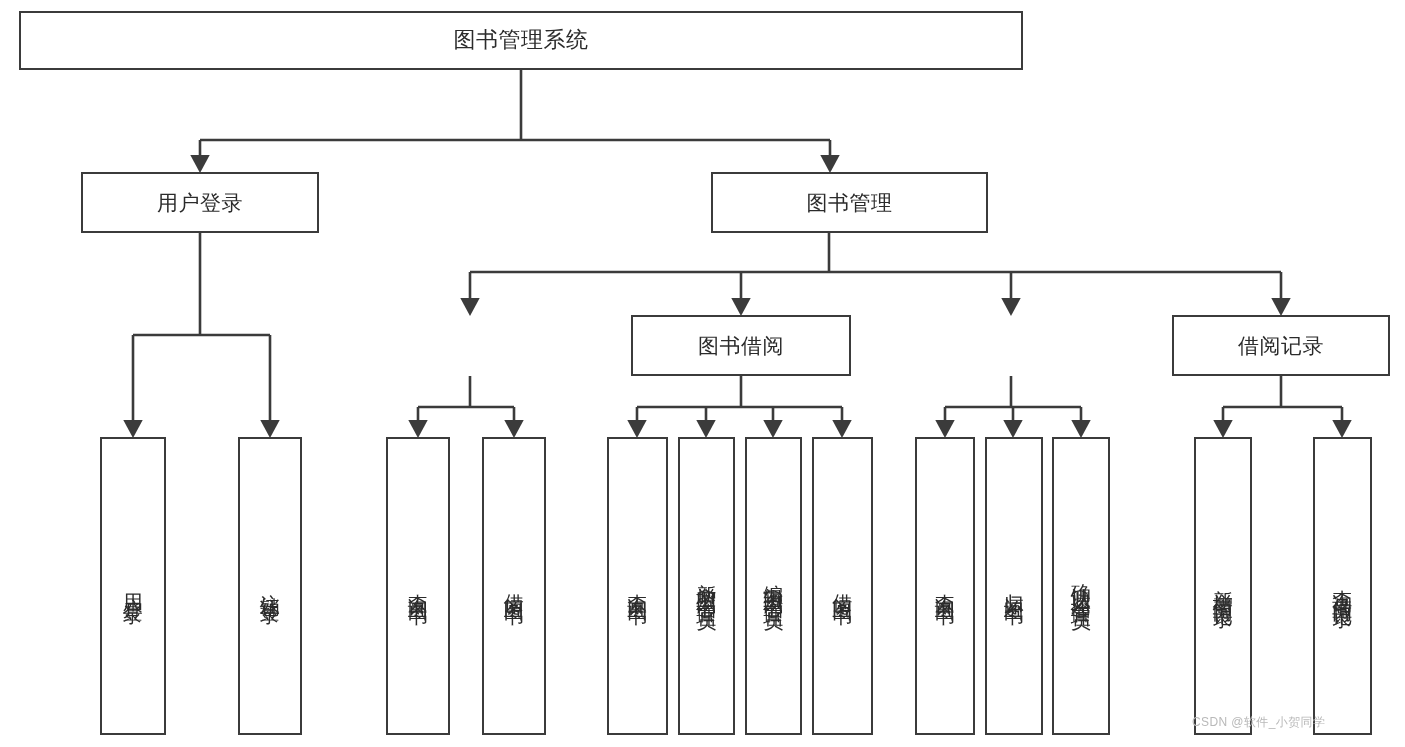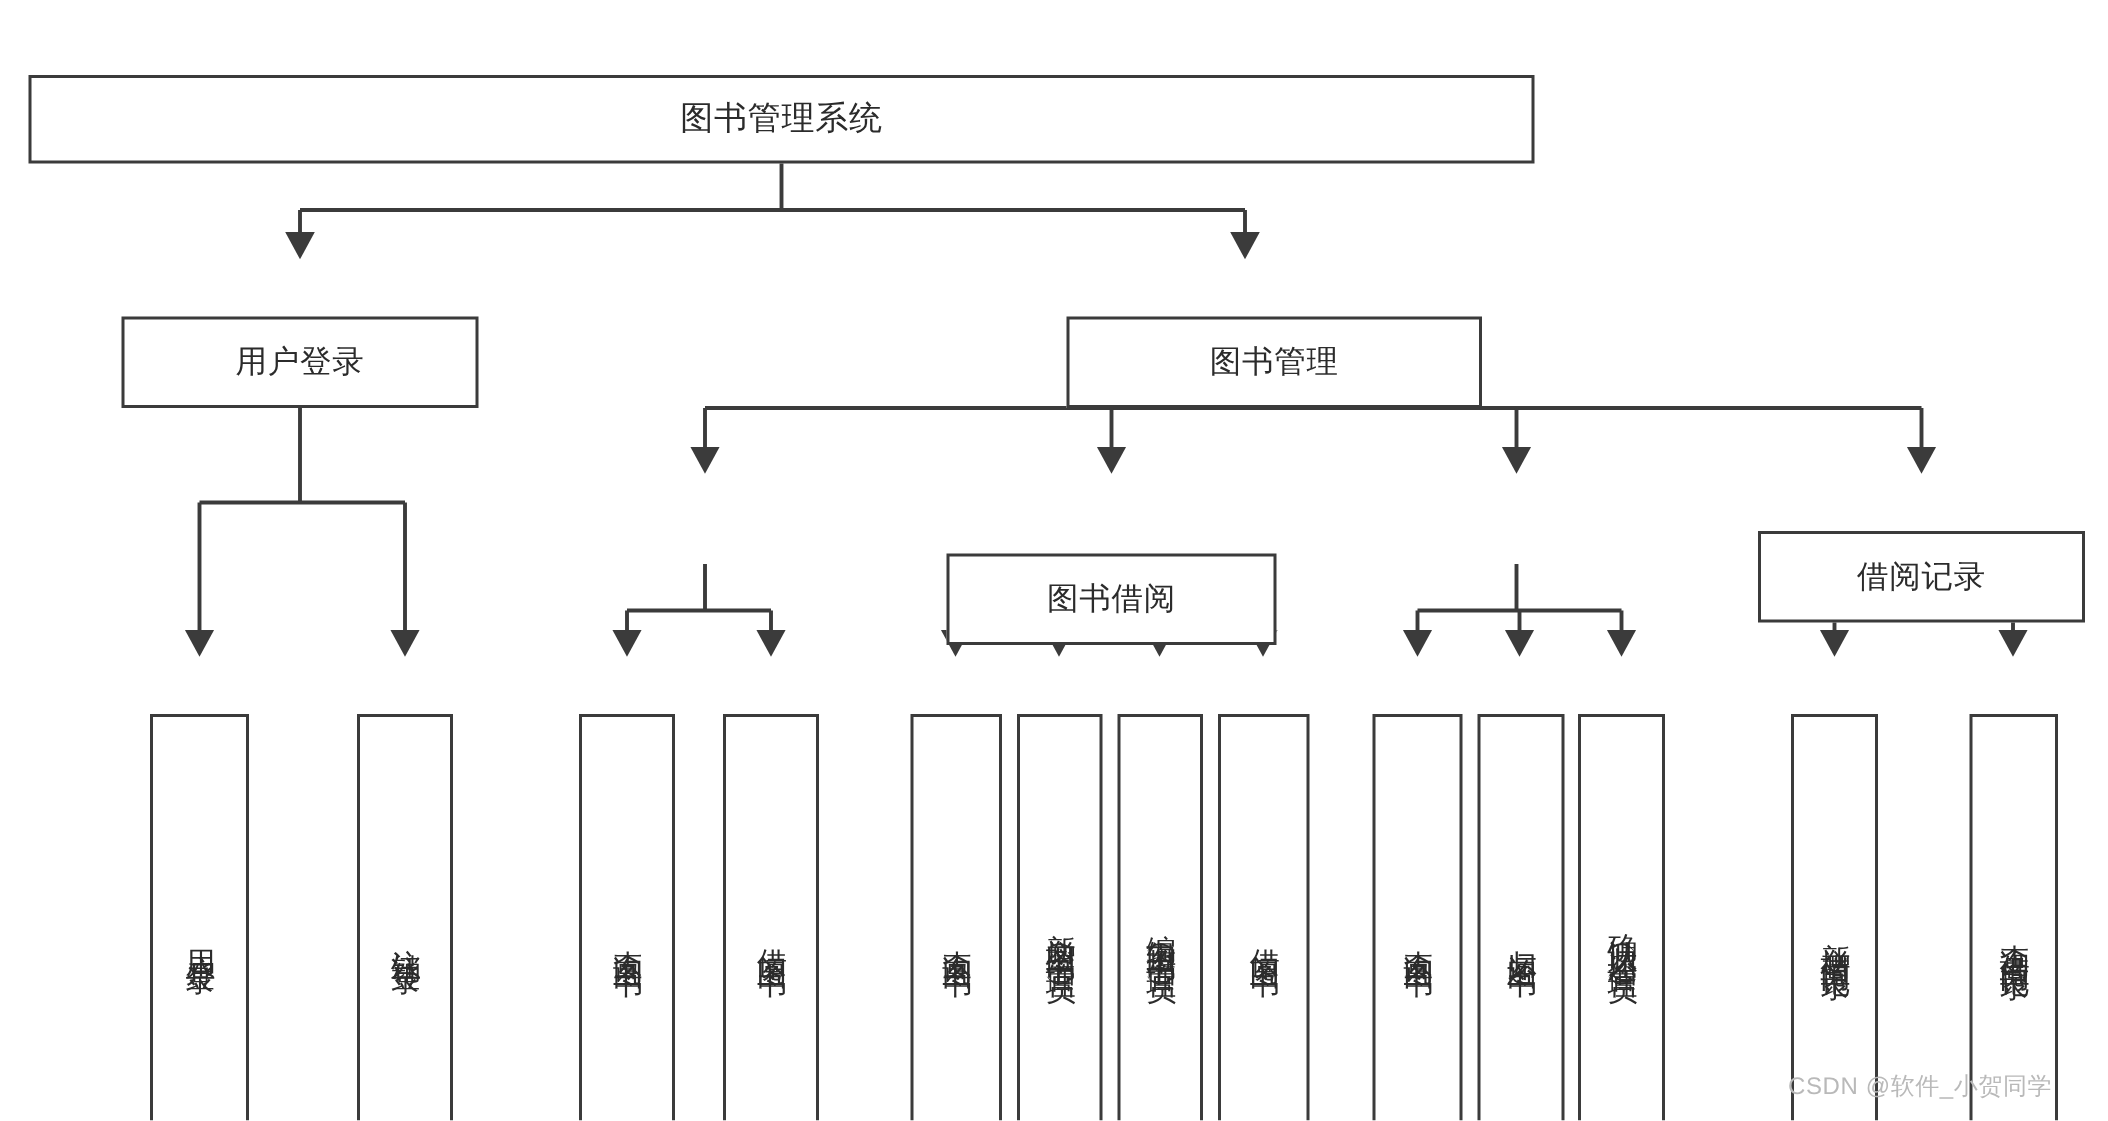--- a/index.html
+++ b/index.html
@@ -29,21 +29,20 @@
   }
   .node {
     position: absolute;
     box-sizing: border-box;
     background: #ffffff;
     border: 2.2px solid #3b3b3b;
     display: flex;
     align-items: center;
     justify-content: center;
     z-index: 3;
-    margin-top: 39px;
   }
   .node-label {
     font-size: 21px;
     line-height: 1.12;
     color: #2b2b2b;
     letter-spacing: 0.5px;
     white-space: nowrap;
     text-align: center;
   }
   
@@ -53,21 +52,21 @@
     letter-spacing: 4px;
     font-size: 20px;
     max-height: 290px;
   }
   .node.root .node-label { font-size: 22px; }
 
   .watermark {
     position: absolute;
     left: 1192px;
     top: 714px;
-    font-size: 16px;
+    font-size: 12px;
     color: #b9b9b9;
     white-space: nowrap;
     z-index: 6;
     letter-spacing: 0.4px;
   }
 </style>
 </head>
 <body>
 
 <div id="diagram-canvas">
@@ -128,21 +127,21 @@
 
   <div class="node" style="left:81px; top:172px; width:238px; height:61px;">
     <span class="node-label">用户登录</span>
   </div>
 
   <div class="node" style="left:711px; top:172px; width:277px; height:61px;">
     <span class="node-label">图书管理</span>
   </div>
 
 
-  <div class="node" style="left:631px; top:330px; width:220px; height:61px;">
+  <div class="node" style="left:631px; top:315px; width:220px; height:61px;">
     <span class="node-label">图书借阅</span>
   </div>
 
 
   <div class="node" style="left:1172px; top:315px; width:218px; height:61px;align-items:center;">
     <span class="node-label">借阅记录</span>
   </div>
 
   <div class="node vertical" style="left:100px; top:437px; width:66px; height:298px;">
     <span class="node-label">用户登录</span>

